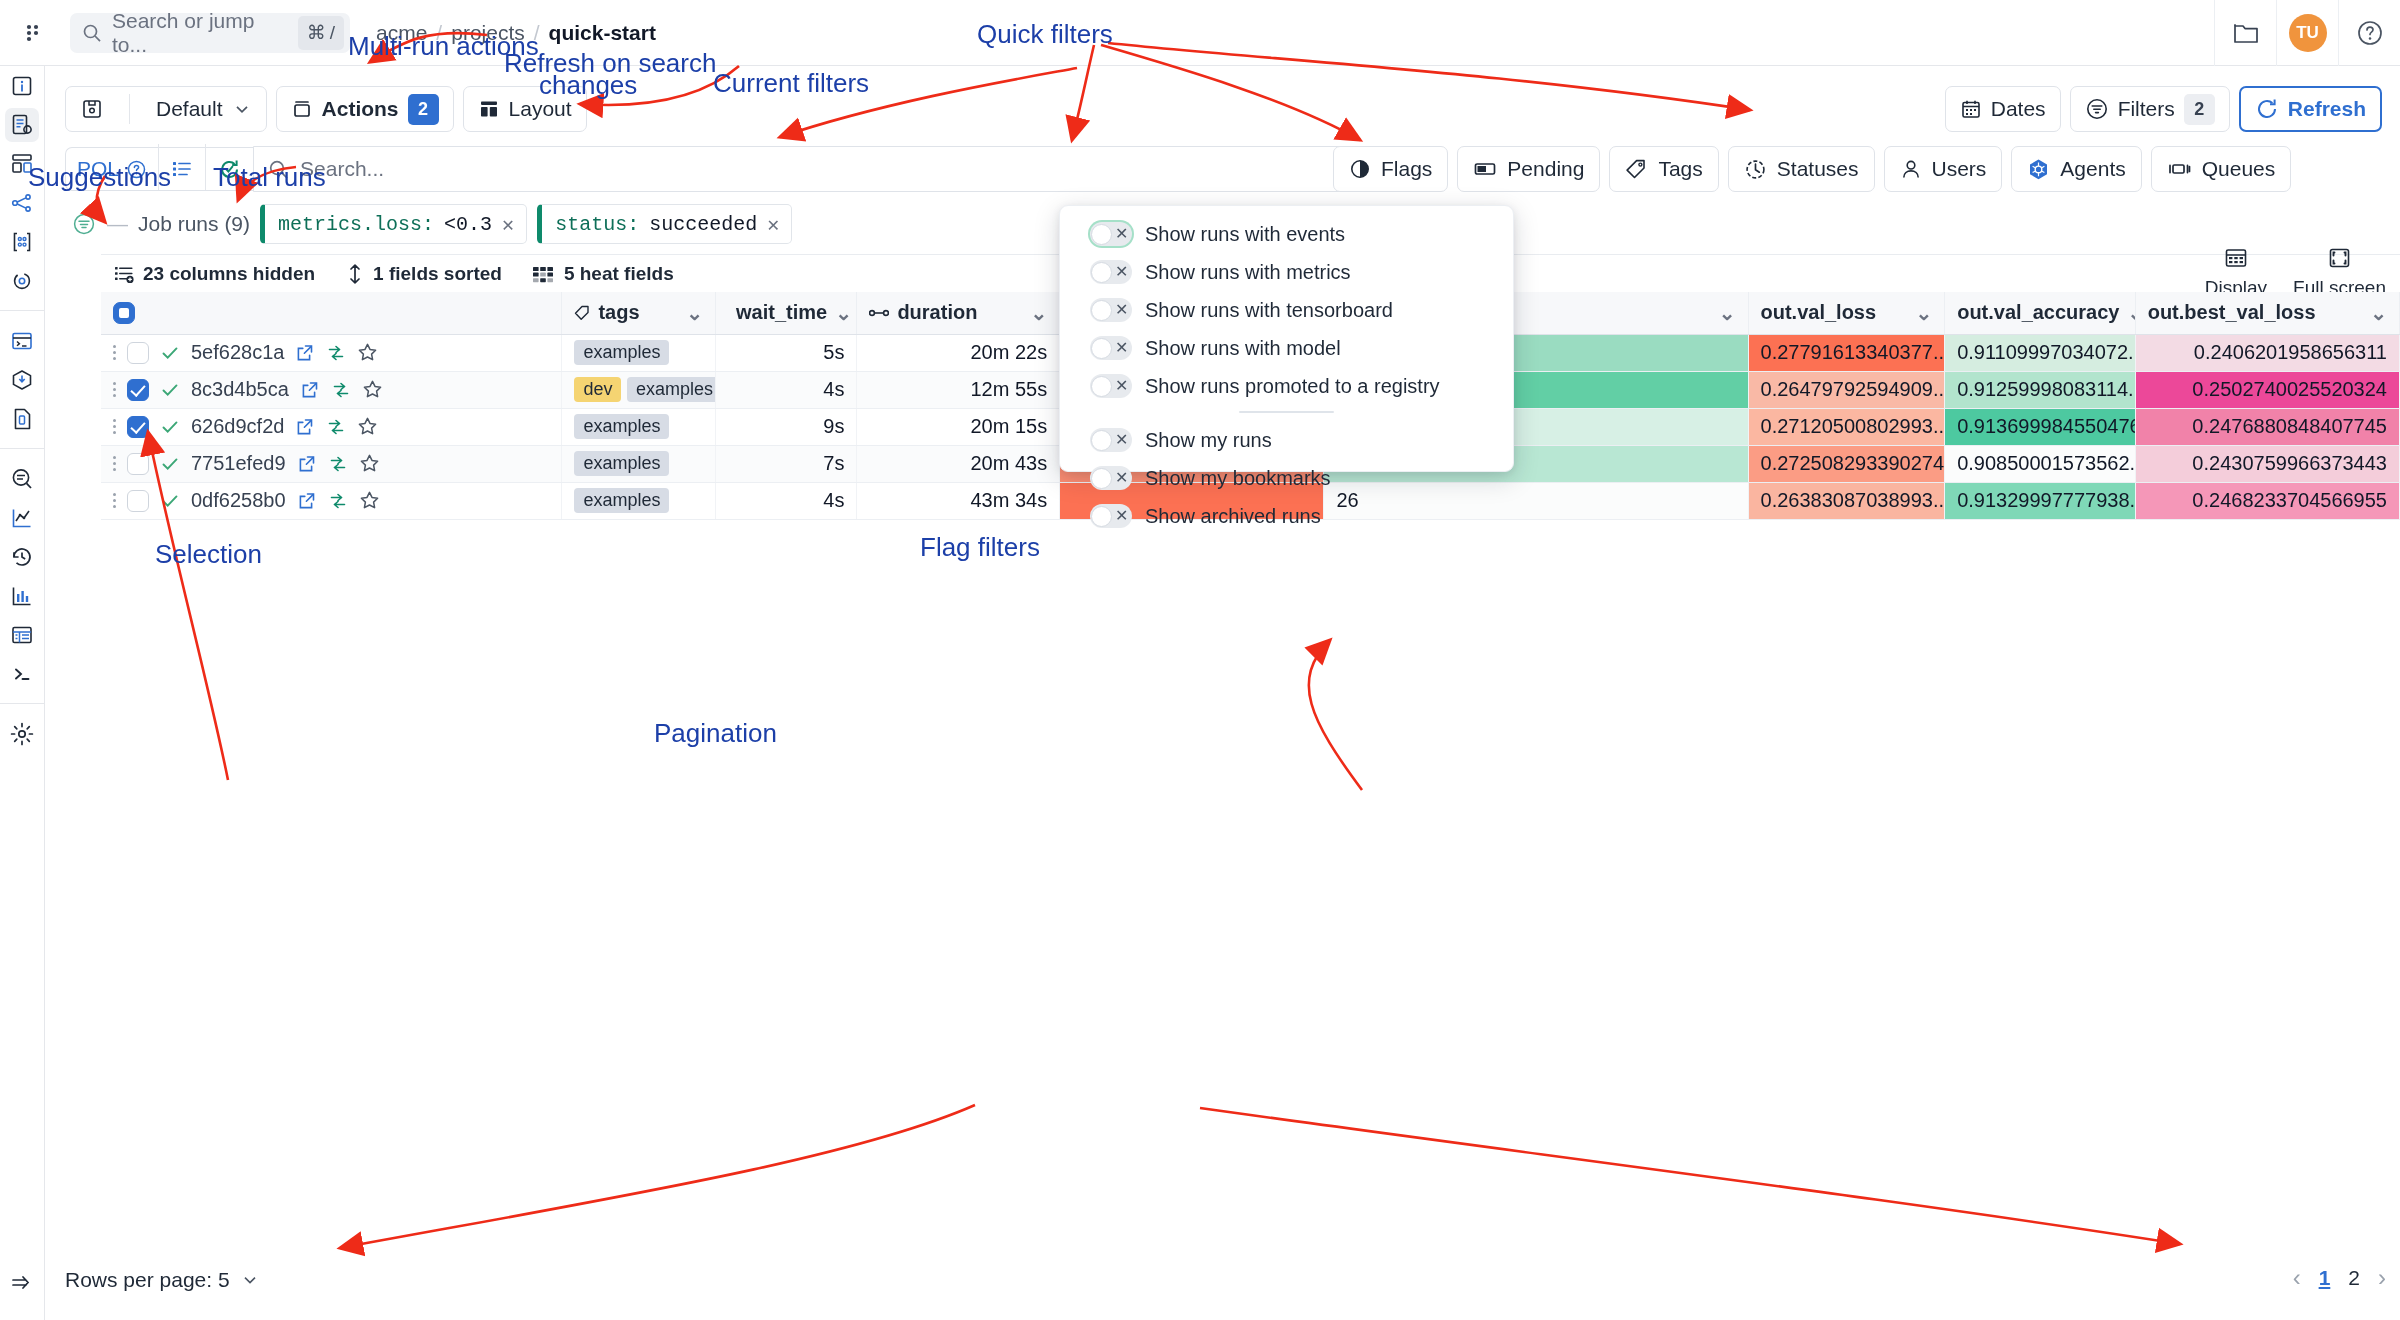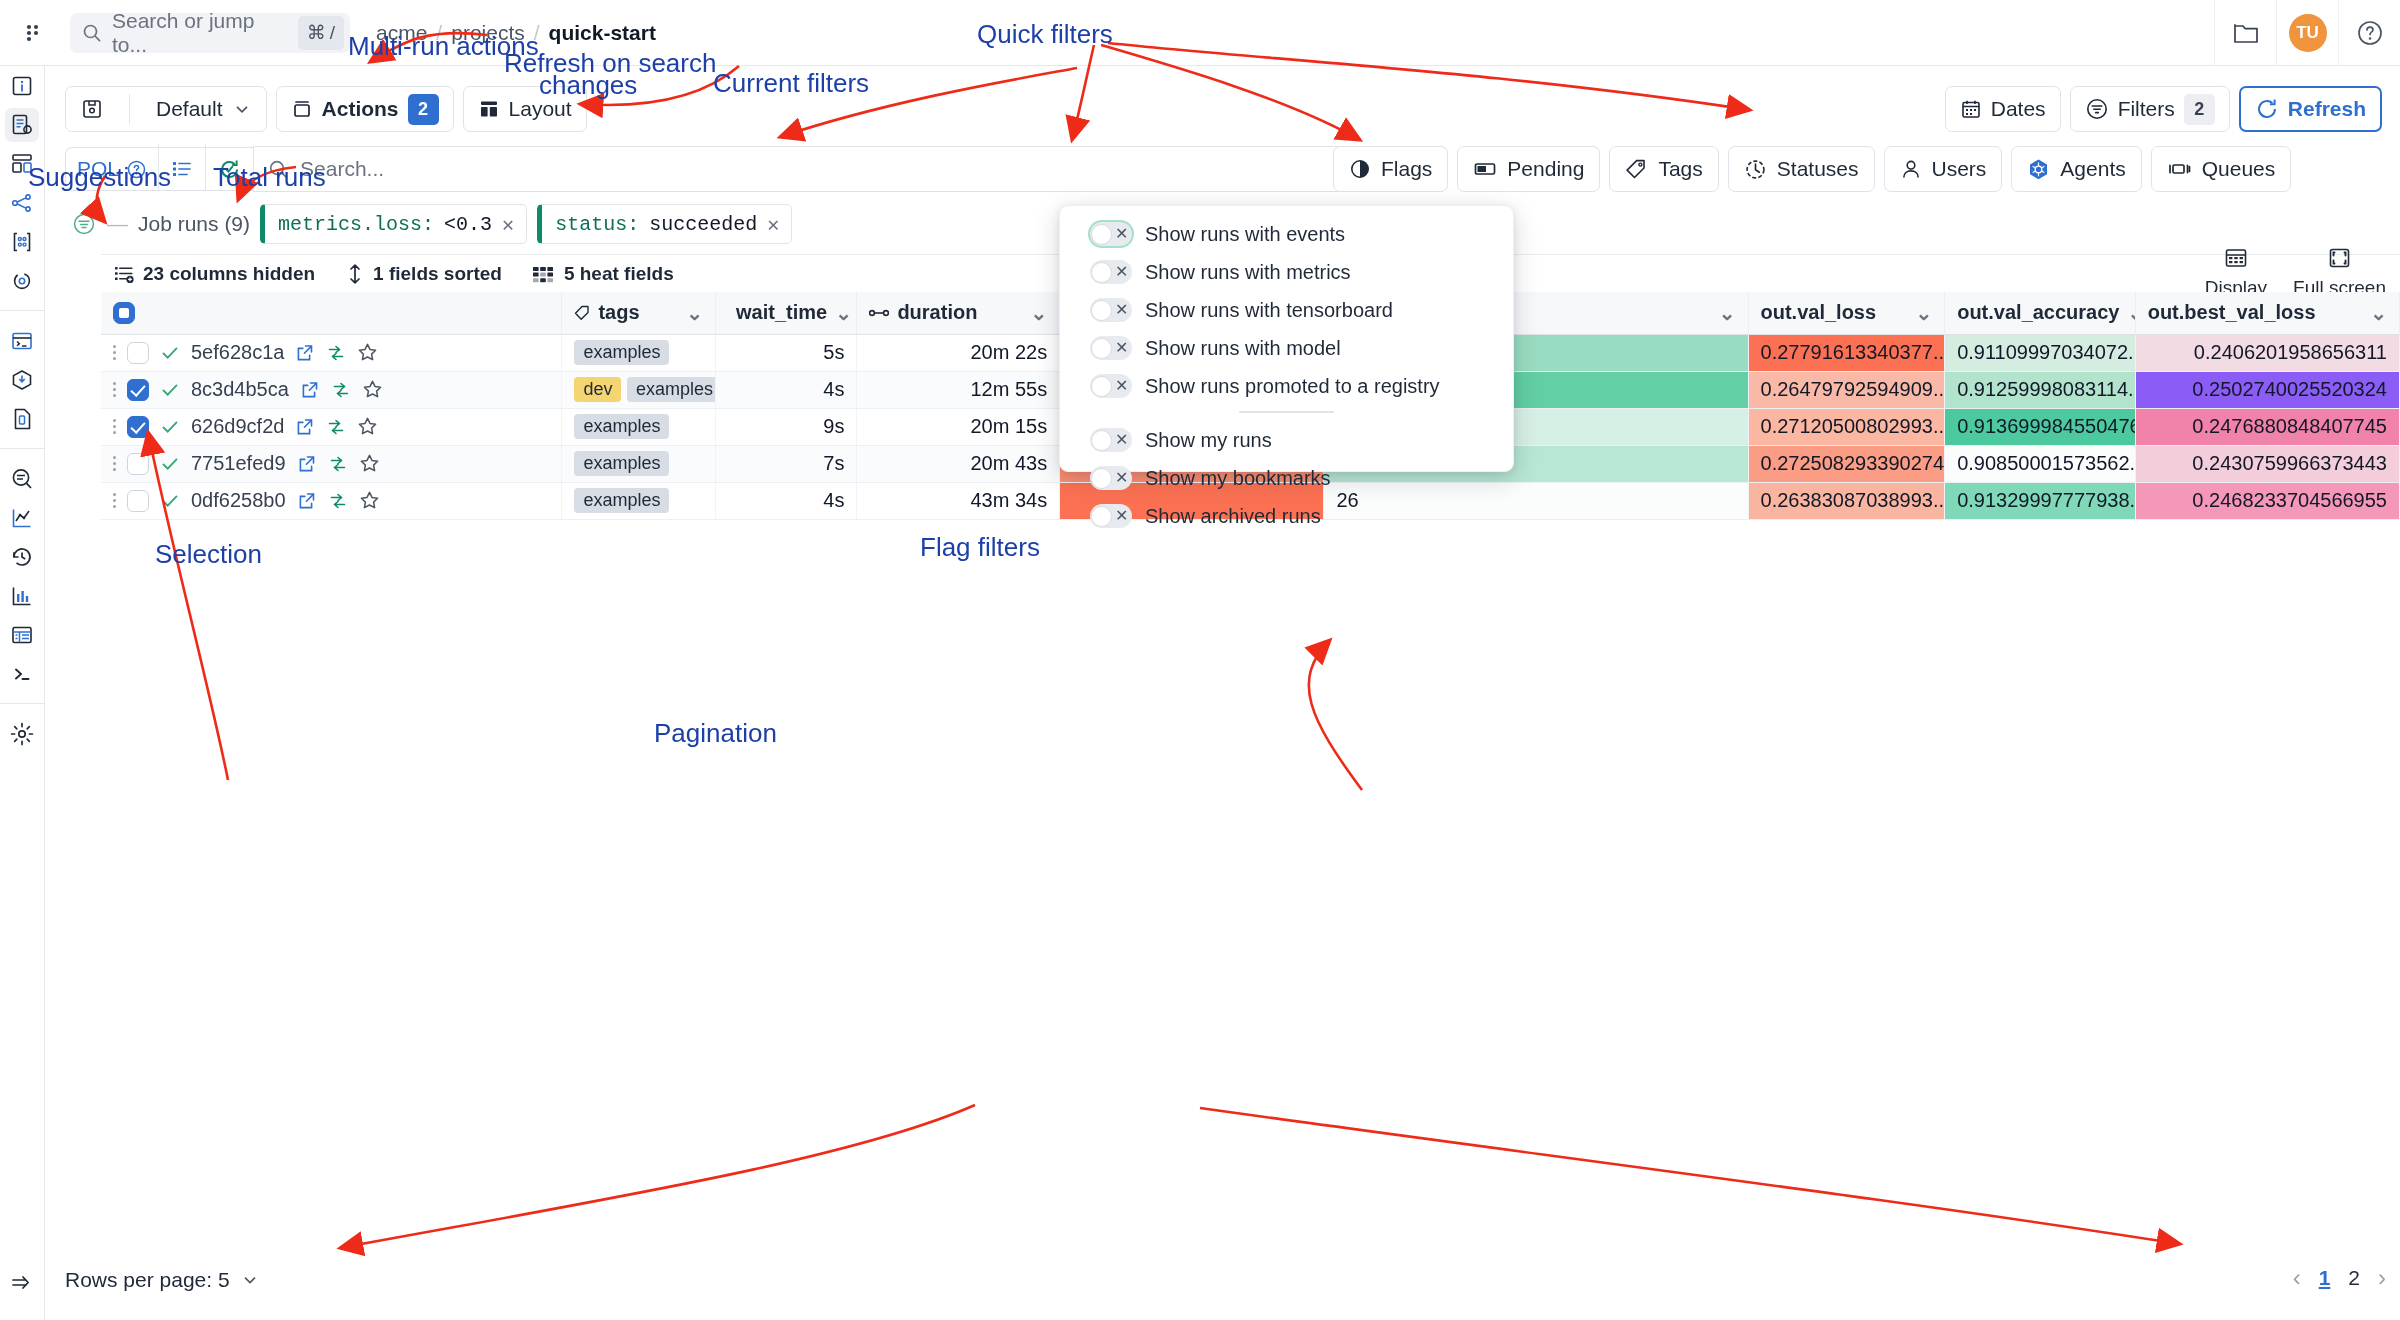--- a/index.html
+++ b/index.html
@@ -768,21 +768,21 @@
                 </svg>
               </span>
             </td>
             <td><span class="tag dev">dev</span> <span class="tag">examples</span></td>
             <td class="num">4s</td>
             <td class="num">12m 55s</td>
             <td class="heat" style="background: rgb(251, 157, 132);"></td>
             <td class="heat" style="background: rgb(98, 207, 165); text-align: left;">94</td>
             <td class="heat" style="background: rgb(249, 185, 166);">0.26479792594909...</td>
             <td class="heat" style="background: rgb(178, 228, 205);">0.91259998083114...</td>
-            <td class="heat" style="background: #8b5cf6; padding-left: 48px;">0.2502740025520324</td>
+            <td class="heat" style="background: #ec4899; padding-left: 48px;">0.2502740025520324</td>
           </tr>
           <tr>
             <td>
               <span class="idcell">
                 <span class="dots6">
                   <i></i>
                   <i></i>
                   <i></i>
                 </span>
                 <span class="cbox on"></span>

